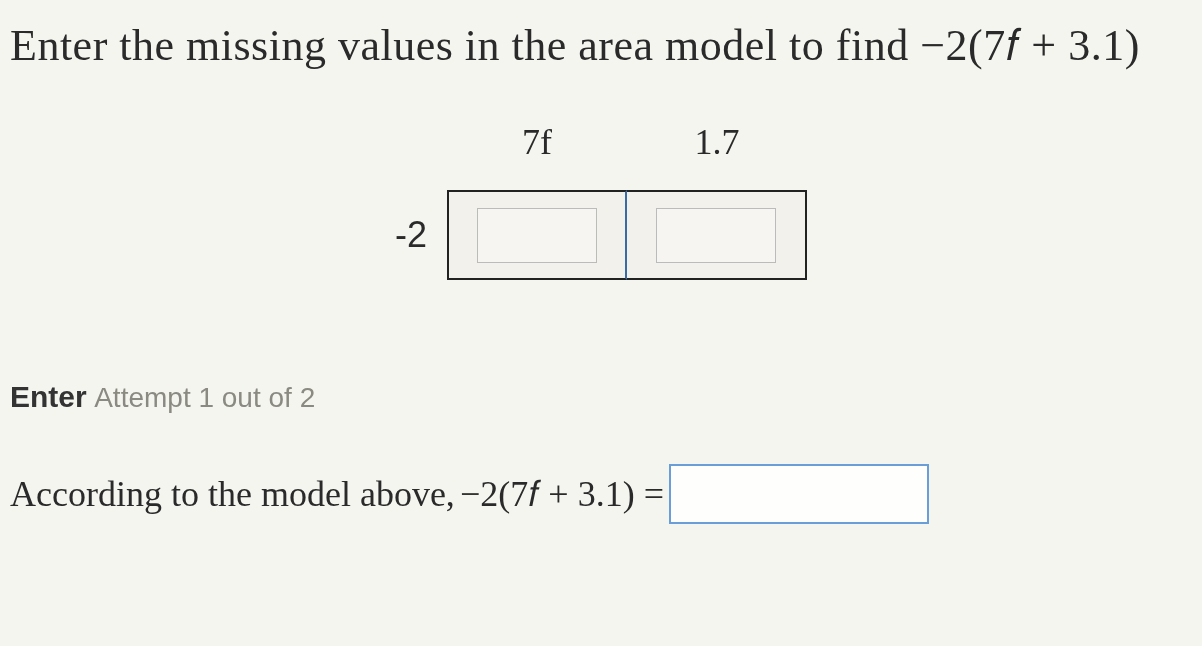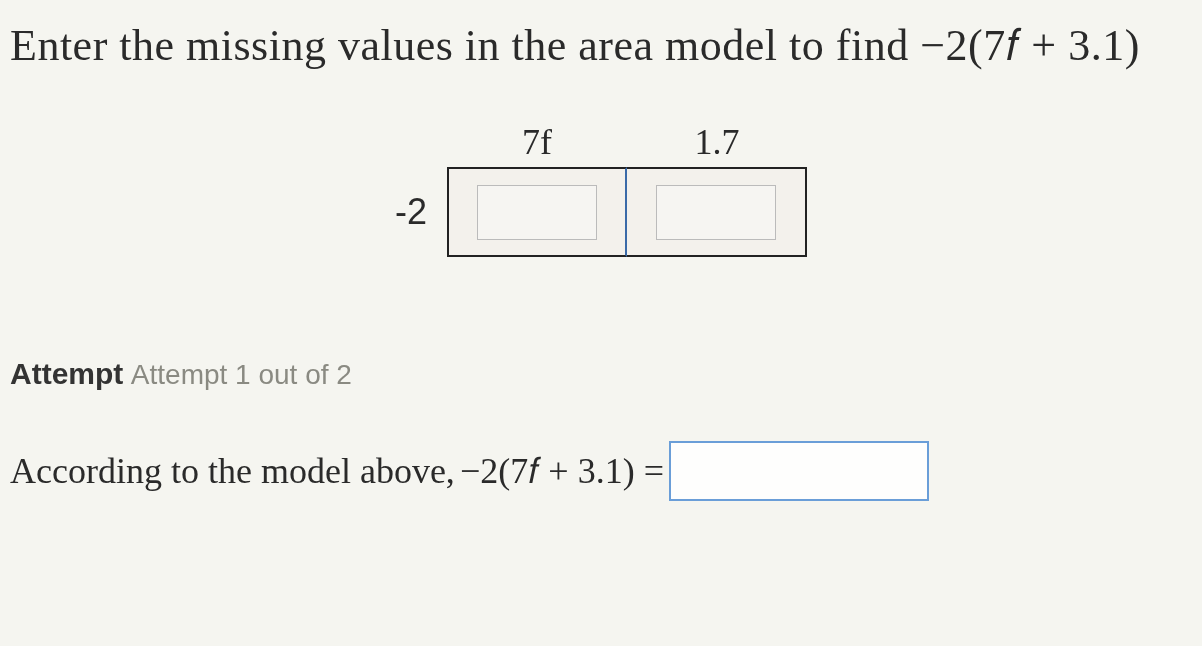--- a/index.html
+++ b/index.html
@@ -34,21 +34,21 @@
     .area-model-inner {
       display: grid;
       grid-template-columns: auto auto auto;
       grid-template-rows: auto auto;
       gap: 0;
       align-items: center;
     }
     .label-top {
       font-size: 36px;
       text-align: center;
-      padding-bottom: 4px;
+      padding-bottom: 27px;
     }
     .label-left {
       font-size: 36px;
       padding-right: 20px;
       font-family: Arial, sans-serif;
     }
     .cell {
       border: 2px solid #222;
       height: 90px;
       width: 180px;
@@ -122,21 +122,21 @@
       <input type="text" class="cell-input" value="" style="">
     </div>
     <div class="cell right-cell">
       <input type="text" class="cell-input" value="" style="">
     </div>
   </div>
 </div>
 
 <div class="answer-section">
   <div class="answer-line">
-    <span class="answer-bold">Attempt</span>
+    <span class="answer-bold">Enter</span>
     <span class="attempt-text">Attempt 1 out of 2</span>
   </div>
   <div class="according-line">
     <span>According to the model above, </span>
     <span class="math-expr">−2(7𝑓 + 3.1) =</span>
     <input type="text" class="final-input" value="" style="">
   </div>
 </div>
 
 </body></html>

